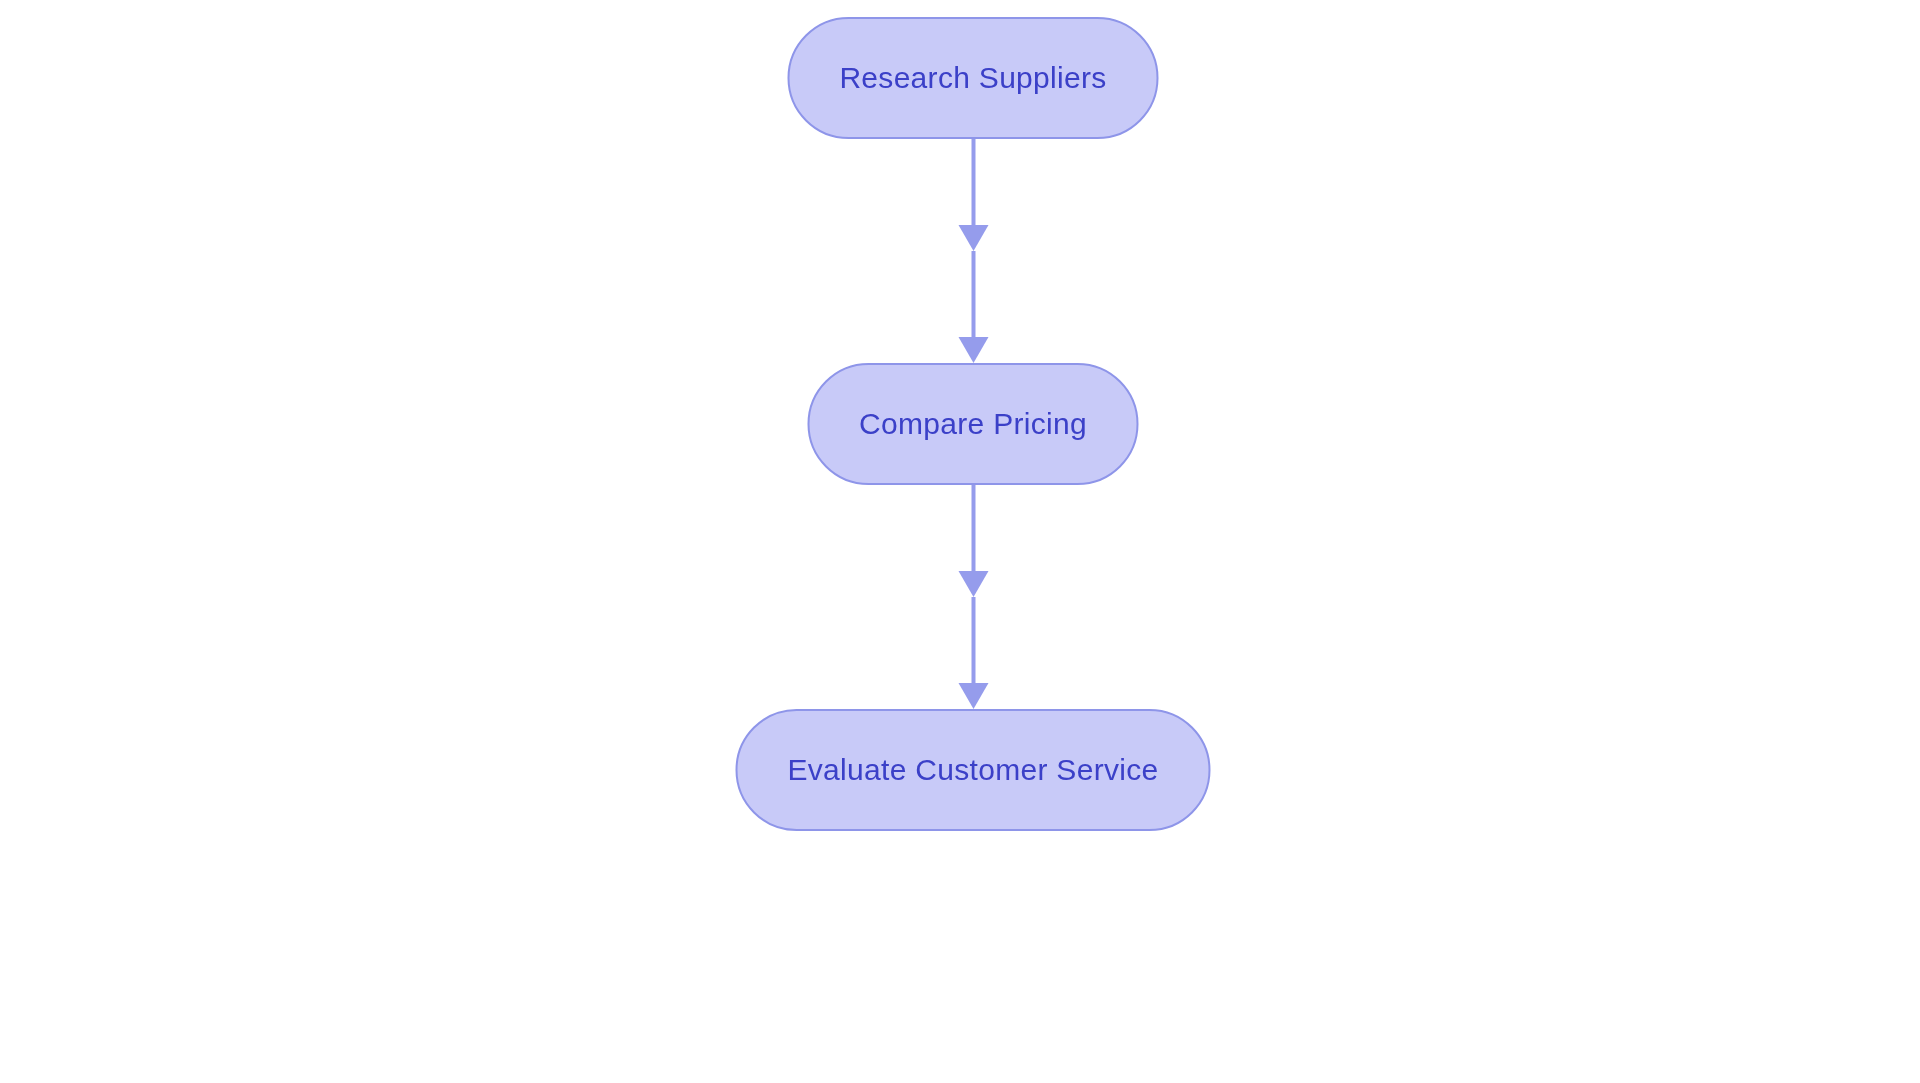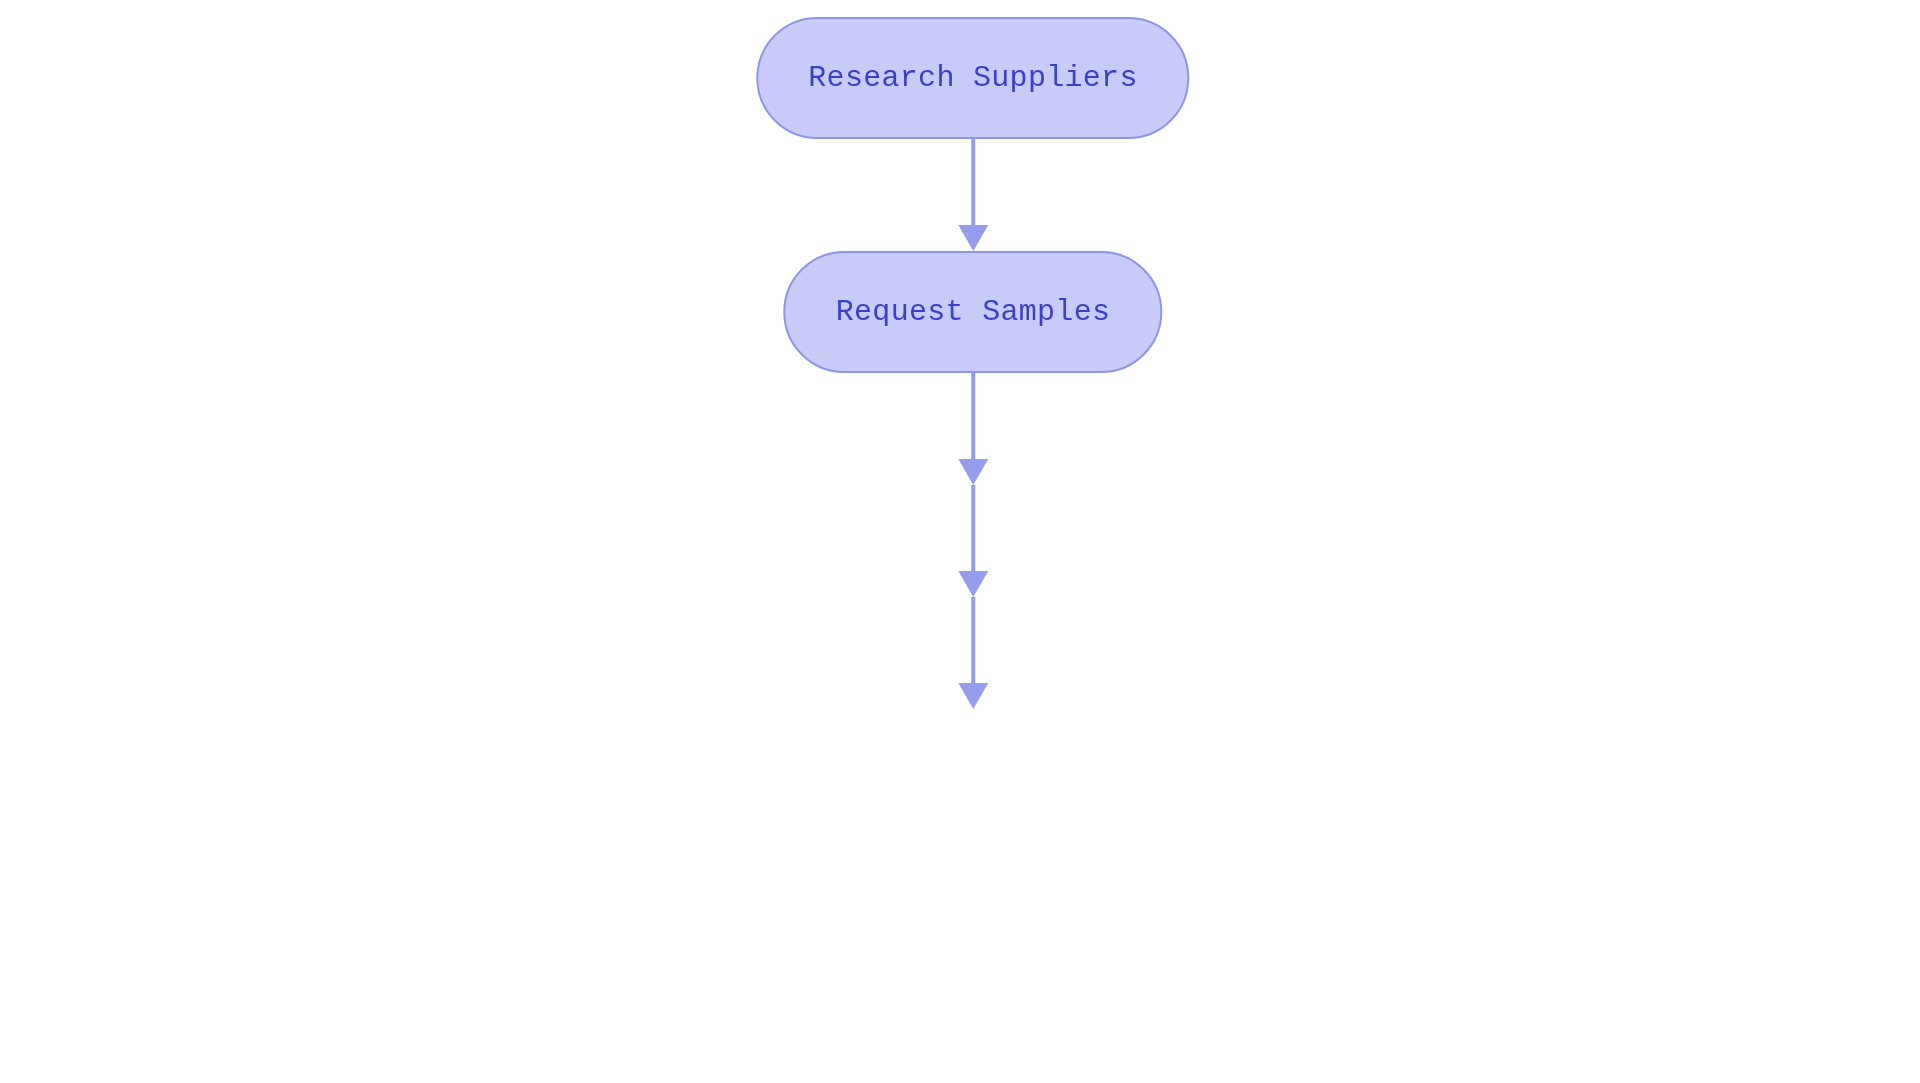--- a/index.html
+++ b/index.html
@@ -39,21 +39,20 @@
     border-radius: 61px;
     background: var(--node-fill);
     color: var(--node-text);
     font-size: 30px;
     font-weight: 400;
     letter-spacing: 0.3px;
     display: flex;
     align-items: center;
     justify-content: center;
     white-space: nowrap;
-    font-family: Liberation Mono, monospace;
   }
   .arrow {
     height: 112px;
     width: 30px;
     display: flex;
     flex-direction: column;
     align-items: center;
   }
   .arrow .shaft {
     width: 4px;
@@ -76,36 +75,39 @@
 
     <div class="node">
       <span>Research Suppliers</span>
     </div>
 
     <div class="arrow">
       <div class="shaft"></div>
       <div class="head"></div>
     </div>
 
+
+    <div class="arrow">
+      <div class="shaft"></div>
+      <div class="head"></div>
+    </div>
+
     <div class="node">
-      <span>Request Samples</span>
+      <span>Compare Pricing</span>
     </div>
 
     <div class="arrow">
       <div class="shaft"></div>
       <div class="head"></div>
     </div>
 
 
     <div class="arrow">
       <div class="shaft"></div>
       <div class="head"></div>
     </div>
 
-
-    <div class="arrow">
-      <div class="shaft"></div>
-      <div class="head"></div>
+    <div class="node">
+      <span>Evaluate Customer Service</span>
     </div>
-
 
   </div>
 </div>
 
 </body></html>

